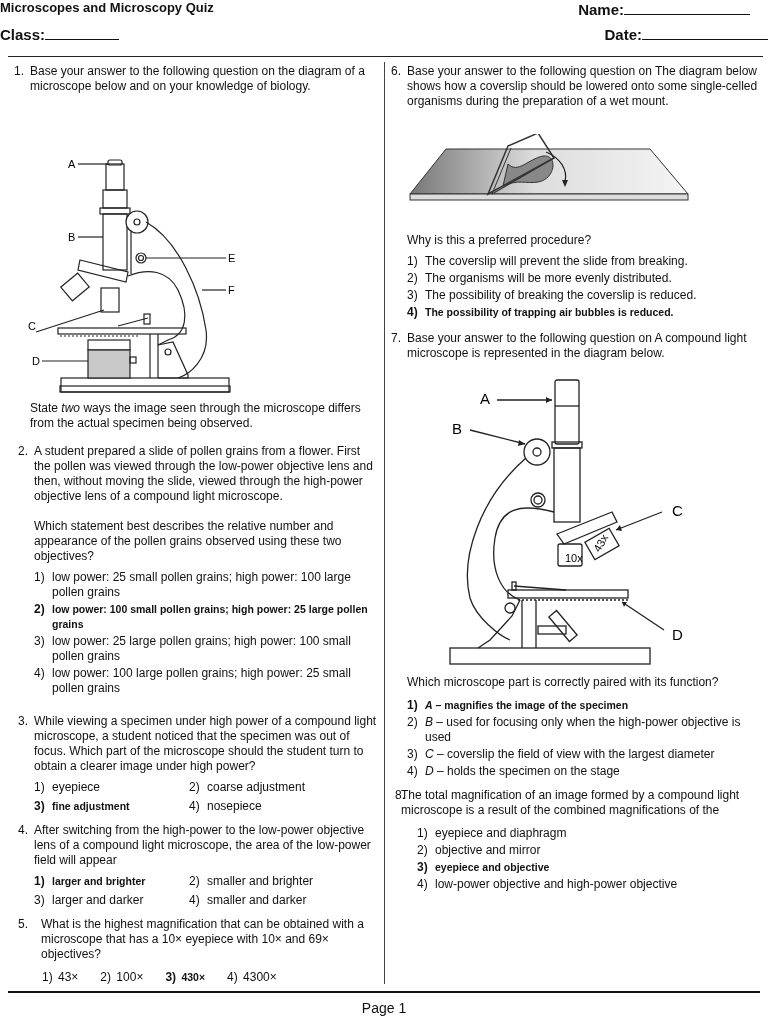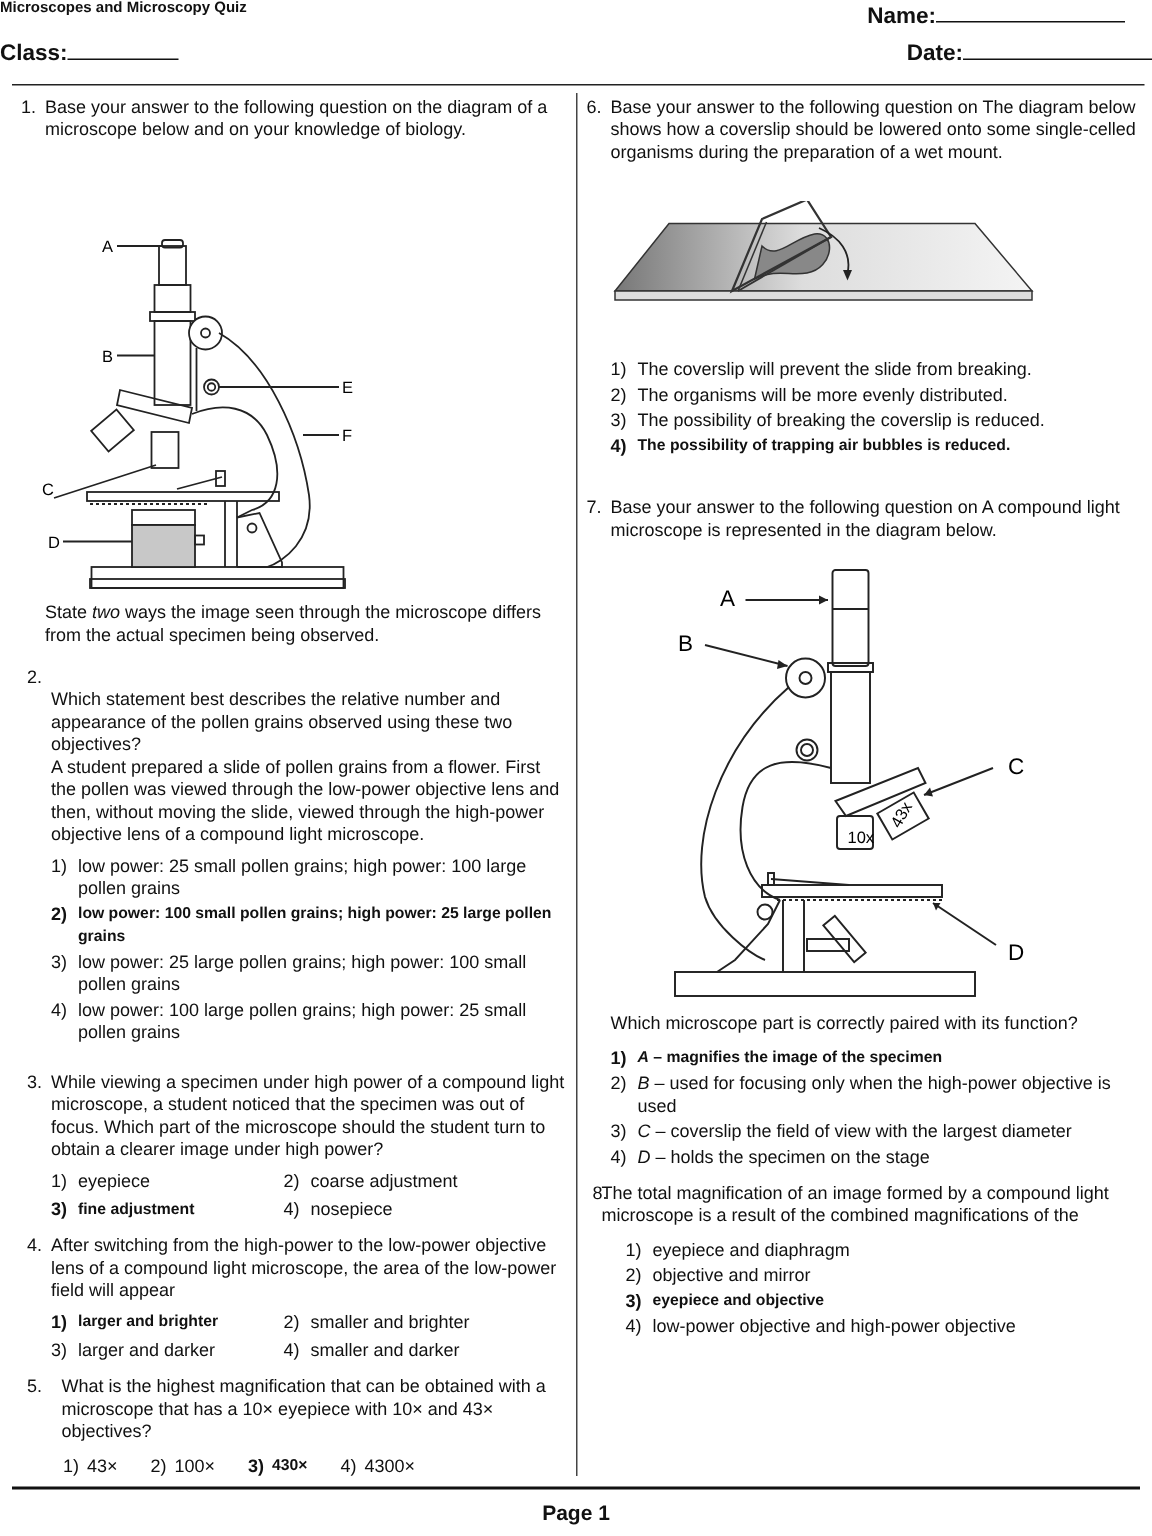--- a/index.html
+++ b/index.html
@@ -1,25 +1,25 @@
 <!DOCTYPE html>
 <html><head>
 <meta charset="utf-8">
 <style>
   html, body { margin:0; padding:0; background:#fff; }
   body { width:768px; height:1024px; position:relative; overflow:hidden; font-family:"Liberation Sans", sans-serif; color:#111; }
-  .hdr-title { position:absolute; left:0; top:0; font-weight:bold; font-size:10px; }
+  .hdr-title { position:absolute; left:0; top:0; font-weight:bold; font-size:13px; }
   .hdr-class { position:absolute; left:0; top:25px; font-weight:bold; font-size:15px; }
   .hdr-name { position:absolute; right:18px; top:0; font-weight:bold; font-size:15px; }
   .hdr-date { position:absolute; right:0; top:25px; font-weight:bold; font-size:15px; }
   .blank { display:inline-block; border-bottom:1.5px solid #111; height:14px; vertical-align:baseline; }
   .rule-top { position:absolute; left:8px; top:56px; width:755px; height:1px; background:#222; }
   .divider { position:absolute; left:384px; top:62px; width:1px; height:922px; background:#444; }
   .rule-bottom { position:absolute; left:8px; top:991px; width:752px; height:2px; background:#111; }
-  .page-num { position:absolute; left:0; width:768px; top:1000px; text-align:center; font-weight:bold; font-size:14px; }
+  .page-num { position:absolute; left:0; width:768px; top:1000px; text-align:center; font-weight:normal; font-size:14px; }
   .q { position:absolute; font-size:12px; line-height:15px; }
   .q .num { position:absolute; left:0; top:0; }
   .q .stem { margin-left:16px; }
   .opts { margin-left:16px; margin-top:6px; }
   .opt { position:relative; padding-left:18px; margin-bottom:2px; }
   .opt .on { position:absolute; left:0; top:0; }
   .opt.correct { font-weight:bold; font-size:10.5px; }
   .opt.correct .on { font-size:12px; }
   .grid2 { display:grid; grid-template-columns: 155px 170px; row-gap:2px; margin-left:16px; margin-top:6px; }
   .row4 { display:flex; gap:0; margin-left:24px; margin-top:8px; }
@@ -91,22 +91,22 @@
   <text class="lbl" x="4" y="215">D</text>
   <text class="lbl" x="200" y="112">E</text>
   <text class="lbl" x="200" y="144">F</text>
 </svg>
 <div class="q" style="left:30px; top:401px; width:350px;">
   <span>State </span><i>two</i><span> ways the image seen through the microscope differs from the actual specimen being observed.</span>
 </div>
 
 <div class="q" style="left:18px; top:444px; width:362px;">
   <span class="num">2.</span>
+  <div class="stem">A student prepared a slide of pollen grains from a flower. First the pollen was viewed through the low-power objective lens and then, without moving the slide, viewed through the high-power objective lens of a compound light microscope.</div>
   <div class="stem" style="margin-top:15px">Which statement best describes the relative number and appearance of the pollen grains observed using these two objectives?</div>
-  <div class="stem">A student prepared a slide of pollen grains from a flower. First the pollen was viewed through the low-power objective lens and then, without moving the slide, viewed through the high-power objective lens of a compound light microscope.</div>
   <div class="opts">
     <div class="opt"><span class="on">1)</span><span>low power: 25 small pollen grains; high power: 100 large pollen grains</span></div>
     <div class="opt correct"><span class="on">2)</span><span>low power: 100 small pollen grains; high power: 25 large pollen grains</span></div>
     <div class="opt"><span class="on">3)</span><span>low power: 25 large pollen grains; high power: 100 small pollen grains</span></div>
     <div class="opt"><span class="on">4)</span><span>low power: 100 large pollen grains; high power: 25 small pollen grains</span></div>
   </div>
 </div>
 
 <div class="q" style="left:18px; top:714px; width:364px;">
   <span class="num">3.</span>
@@ -125,21 +125,21 @@
   <div class="grid2">
     <div class="opt correct"><span class="on">1)</span><span>larger and brighter</span></div>
     <div class="opt"><span class="on">2)</span><span>smaller and brighter</span></div>
     <div class="opt"><span class="on">3)</span><span>larger and darker</span></div>
     <div class="opt"><span class="on">4)</span><span>smaller and darker</span></div>
   </div>
 </div>
 
 <div class="q" style="left:18px; top:917px; width:364px;">
   <span class="num">5.</span>
-  <div class="stem" style="margin-left:23px">What is the highest magnification that can be obtained with a microscope that has a 10× eyepiece with 10× and 43× objectives?</div>
+  <div class="stem" style="margin-left:23px">What is the highest magnification that can be obtained with a microscope that has a 10× eyepiece with 10× and 69× objectives?</div>
   <div class="row4">
     <div class="opt"><span class="on">1)</span><span>43×</span></div>
     <div class="opt"><span class="on">2)</span><span>100×</span></div>
     <div class="opt correct"><span class="on">3)</span><span>430×</span></div>
     <div class="opt"><span class="on">4)</span><span>4300×</span></div>
   </div>
 </div>
 
 <div class="q" style="left:391px; top:64px; width:370px;">
   <span class="num">6.</span>
@@ -156,20 +156,21 @@
   <polygon points="38,15 242,15 280,60 2,60" fill="url(#sg)" stroke="#333" stroke-width="1"></polygon>
   <rect x="2" y="60" width="278" height="6" fill="#ddd" stroke="#333" stroke-width="1"></rect>
   <path d="M100 30 C 110 40, 120 25, 135 22 C 150 20, 148 45, 130 48 C 118 50, 110 45, 95 52 Z" fill="#888" stroke="#333"></path>
   <polygon points="80,60 100,12 130,-1 146,24" fill="none" stroke="#333" stroke-width="1.5"></polygon>
   <polyline points="84,60 103,14" fill="none" stroke="#333" stroke-width="1"></polyline>
   <line x1="84" y1="60" x2="146" y2="24" stroke="#333" stroke-width="1.2"></line>
   <path d="M138 18 C 152 24, 160 35, 157 48" fill="none" stroke="#222" stroke-width="1.2"></path>
   <polygon points="154,46 160,46 157,53" fill="#222"></polygon>
 </svg>
 <div class="q" style="left:407px; top:233px; width:354px;">
+  <div>Why is this a preferred procedure?</div>
   <div style="margin-top:6px">
     <div class="opt"><span class="on">1)</span><span>The coverslip will prevent the slide from breaking.</span></div>
     <div class="opt"><span class="on">2)</span><span>The organisms will be more evenly distributed.</span></div>
     <div class="opt"><span class="on">3)</span><span>The possibility of breaking the coverslip is reduced.</span></div>
     <div class="opt correct"><span class="on">4)</span><span>The possibility of trapping air bubbles is reduced.</span></div>
   </div>
 </div>
 
 <div class="q" style="left:391px; top:331px; width:370px;">
   <span class="num">7.</span>

